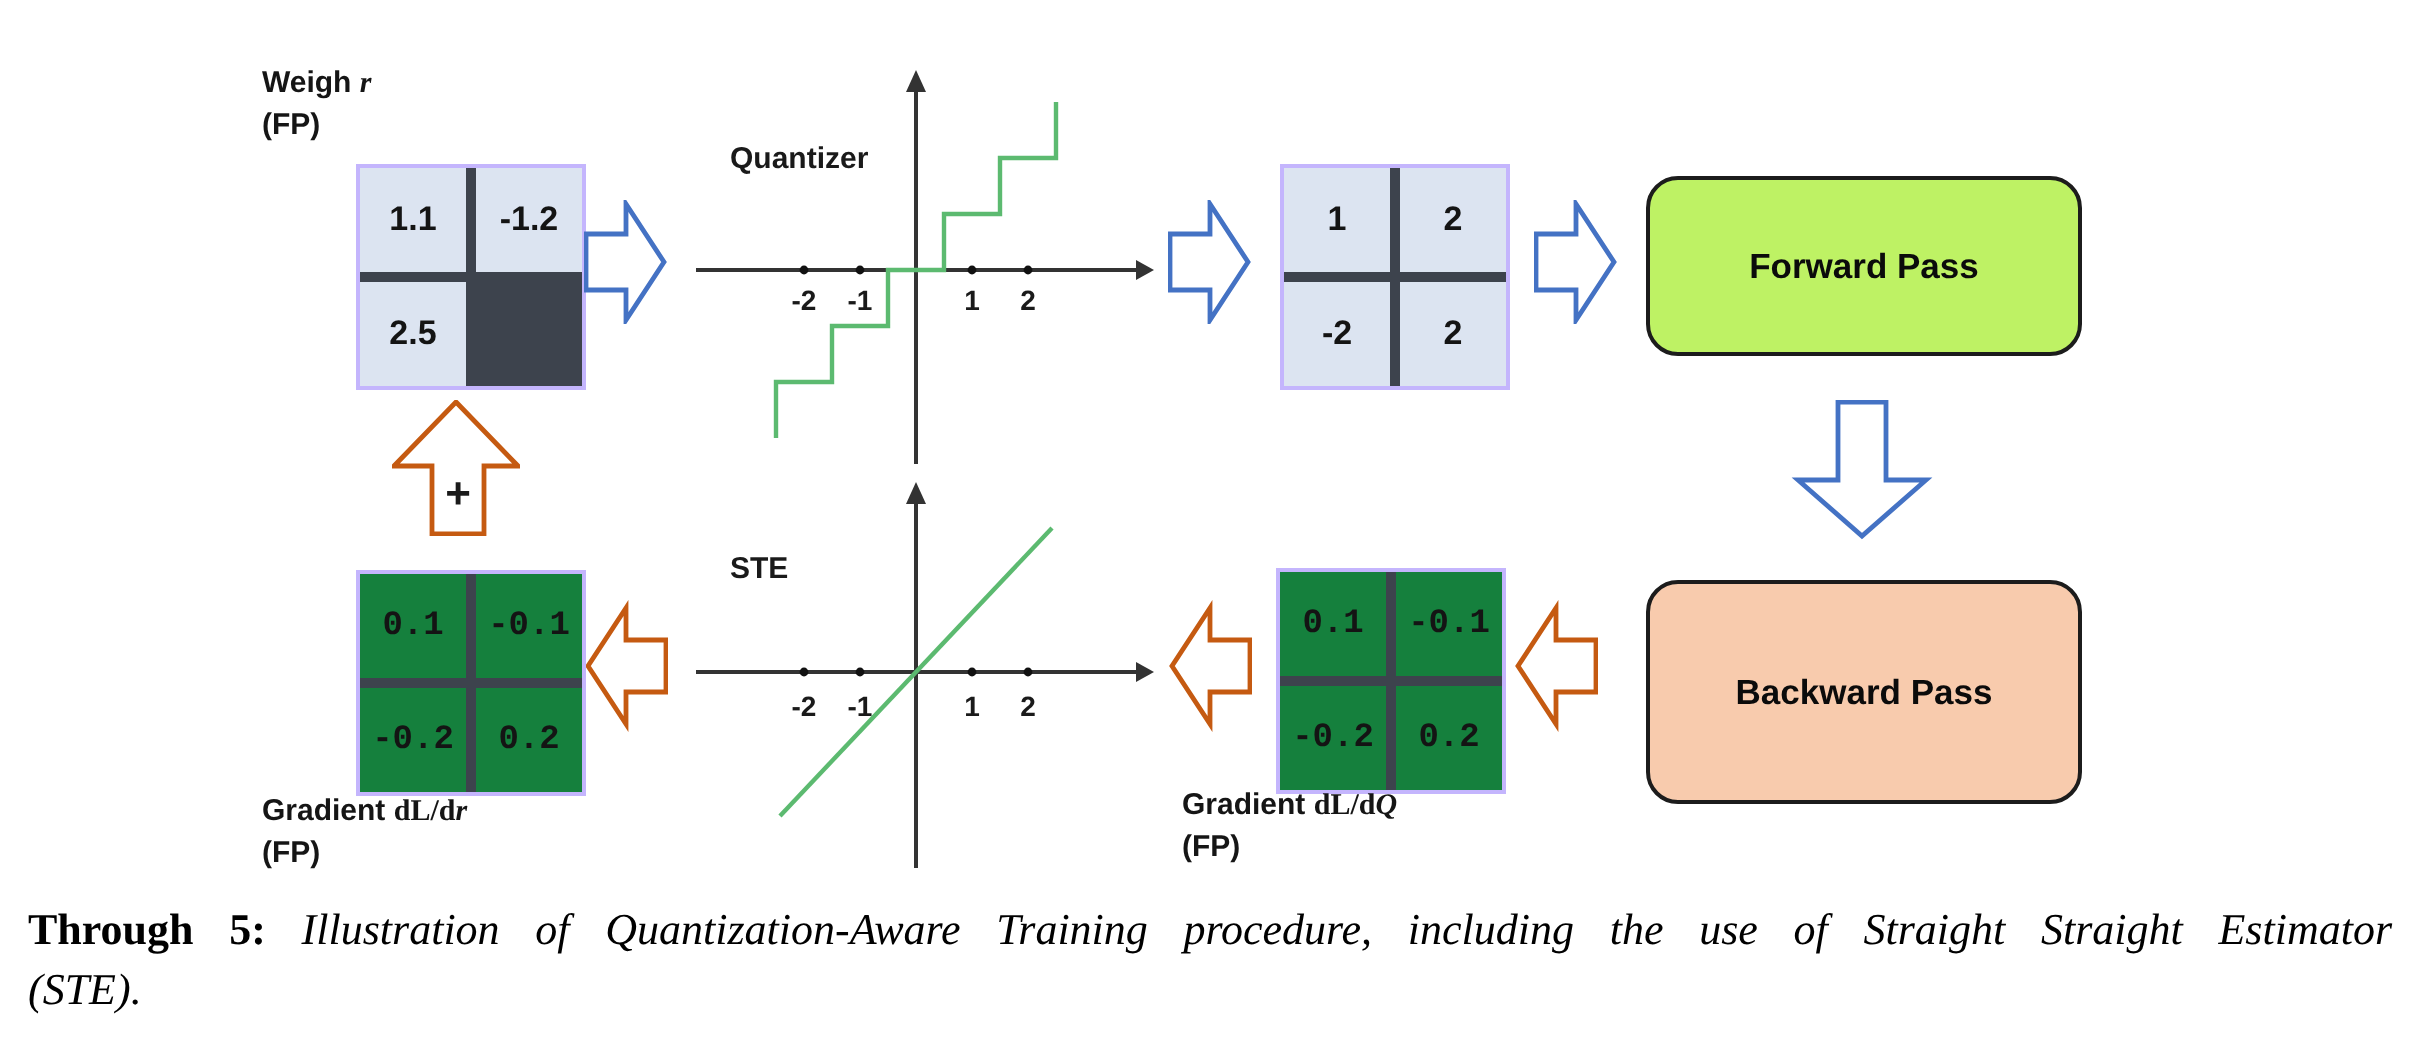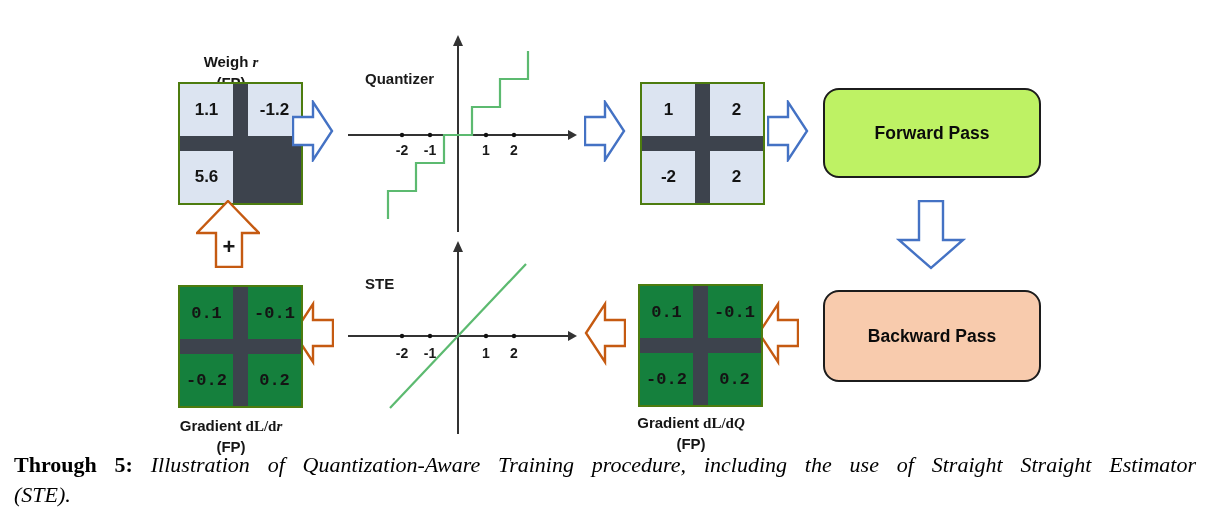--- a/index.html
+++ b/index.html
@@ -6,44 +6,44 @@
   body { background:#fff; }
   #canvas {
     position:relative; width:1210px; height:525px;
     background:#ffffff; overflow:hidden;
     font-family:"Liberation Sans", sans-serif;
   }
   
   .matrix {
     position:absolute; display:grid;
     grid-template-columns:53px 53px; grid-template-rows:52px 52px;
-    gap:15px; background:#3d434d; border:2px solid #4d7c0f;
+    gap:5px; background:#3d434d; border:2px solid #c4b5fd;
   }
   .matrix .cell {
     display:flex; align-items:center; justify-content:center;
     font-size:17px; font-weight:600; color:#141414;
   }
   .cell.blue   { background:#dce4f1; }
   .cell.orange { background:#15803d;font-family:Liberation Mono, monospace; }
   
   .mtitle {
-    position:absolute; width:200px; text-align:center;
-    font-size:15px; font-weight:600; color:#151515; line-height:19.5px;margin-top:20px;
+    position:absolute; width:200px; 
+    font-size:15px; font-weight:600; color:#151515; line-height:19.5px;
   }
   .mtitle .var  { font-family:"Liberation Serif", serif; font-style:italic; }
   .mtitle .math { font-family:Liberation Serif, serif; }
   
   .pbox {
     position:absolute; width:218px;
     border:2px solid #1c1c1c; border-radius:16px;
     display:flex; align-items:center; justify-content:center;
     font-size:17.5px; font-weight:600; color:#0b0b0b;
   }
   .pbox.blue   { background:#bef264; height:90px; }
-  .pbox.orange { background:#f8cbad; height:92px;align-items:center; }
+  .pbox.orange { background:#f8cbad; height:112px;align-items:center; }
   .abs { position:absolute; }
   
   svg text {
     font-family:"Liberation Sans", sans-serif;
     font-weight:600; fill:#1a1a1a;
   }
   
   #caption {
     position:absolute; left:14px; top:450px; width:1182px;
     font-family:"Liberation Serif", serif; font-size:22px; color:#000;
@@ -59,21 +59,21 @@
 <div id="canvas">
 
   <div class="mtitle" style="left:131px; top:32px;">
     <span>Weigh </span><span class="math"></span><span class="var">r</span><br>
     <span>(FP)</span>
   </div>
 
   <div class="matrix" style="left:178px; top:82px;">
     <div class="cell blue">1.1</div>
     <div class="cell blue">-1.2</div>
-    <div class="cell blue">5.6</div>
+    <div class="cell blue">2.5</div>
   </div>
 
   <svg class="abs" style="left:292px; top:100px;" width="42" height="62">
     <polygon points="1,17 21,17 21,2 40,31 21,60 21,45 1,45" fill="#ffffff" stroke="#4472C4" stroke-width="2.4"></polygon>
   </svg>
 
   <svg class="abs" style="left:345px; top:28px;" width="235" height="212">
     <text x="20" y="56" font-size="15">Quantizer</text>
     <line x1="3" y1="107" x2="224" y2="107" stroke="#333333" stroke-width="2"></line>
     <polygon points="223,102 232,107 223,112" fill="#333333"></polygon>

